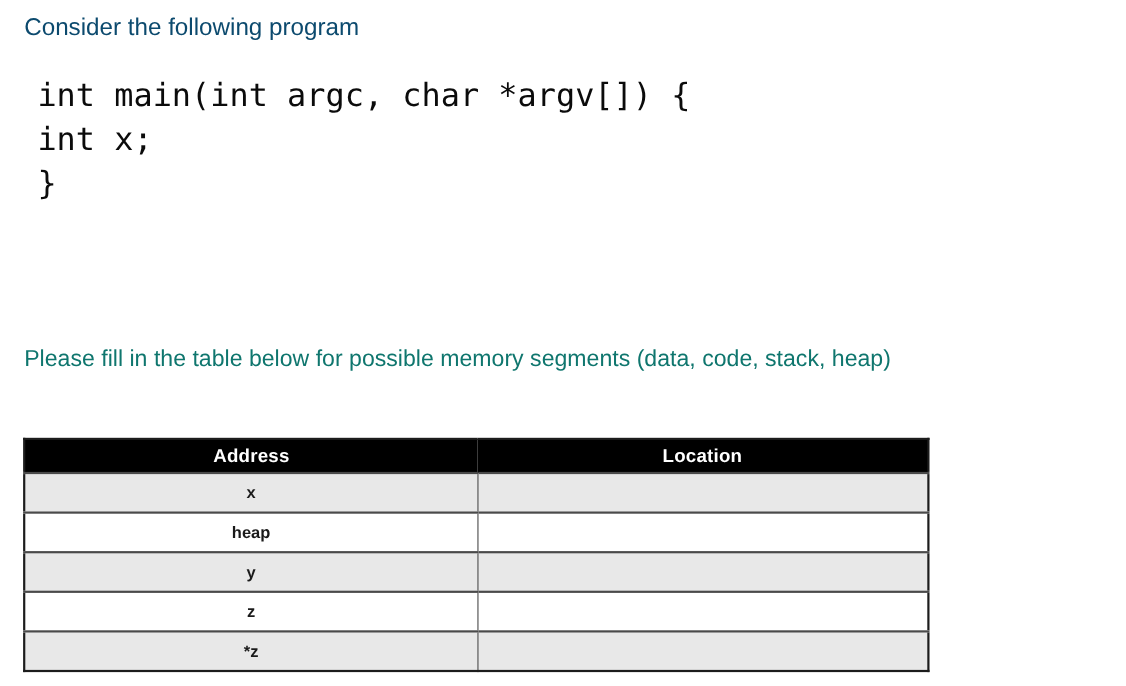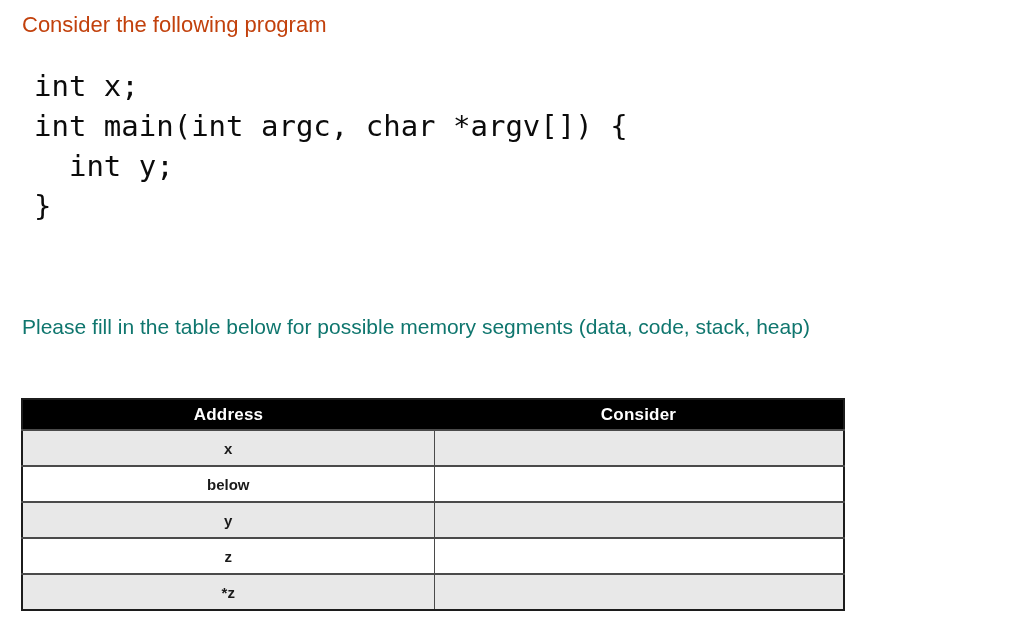--- a/index.html
+++ b/index.html
@@ -13,21 +13,21 @@
     color: #000000;
     overflow: hidden;
   }
 
   .intro {
     position: absolute;
     left: 22px;
     top: 12px;
     font-size: 22px;
     line-height: 26px;
-    color: #c2410c;
+    color: #0c4a6e;
   }
 
   .code {
     position: absolute;
     left: 34px;
     top: 66px;
     margin: 0;
     font-family: "DejaVu Sans Mono", monospace;
     font-size: 29px;
     line-height: 40px;
@@ -83,42 +83,42 @@
   }
   table.memtable td.loc { border-left: 1px solid #4a4a4a; }
   table.memtable tbody tr:nth-child(odd) td { background: #e8e8e8; }
   table.memtable tbody tr:nth-child(even) td { background: #ffffff; }
 </style>
 </head>
 <body>
 
 <div class="intro">Consider the following program</div>
 
-<pre class="code"><span>int x;</span><span>int main(int argc, char *argv[]) {</span><span>  int y;</span><span>}</span></pre>
+<pre class="code"><span>int main(int argc, char *argv[]) {</span><span>int x;</span><span>}</span></pre>
 
 <div class="prompt">Please fill in the table below for possible memory segments (data, code, stack, heap)</div>
 
 <table class="memtable">
   <colgroup>
       <col class="c1">
       <col class="c2">
     </colgroup>
   <thead>
     <tr>
       <th>Address</th>
-      <th>Consider</th>
+      <th>Location</th>
     </tr>
   </thead>
   <tbody>
     <tr>
       <td class="addr">x</td>
       <td class="loc"></td>
     </tr>
     <tr>
-      <td class="addr">below</td>
+      <td class="addr">heap</td>
       <td class="loc"></td>
     </tr>
     <tr>
       <td class="addr">y</td>
       <td class="loc"></td>
     </tr>
     <tr>
       <td class="addr">z</td>
       <td class="loc"></td>
     </tr>

